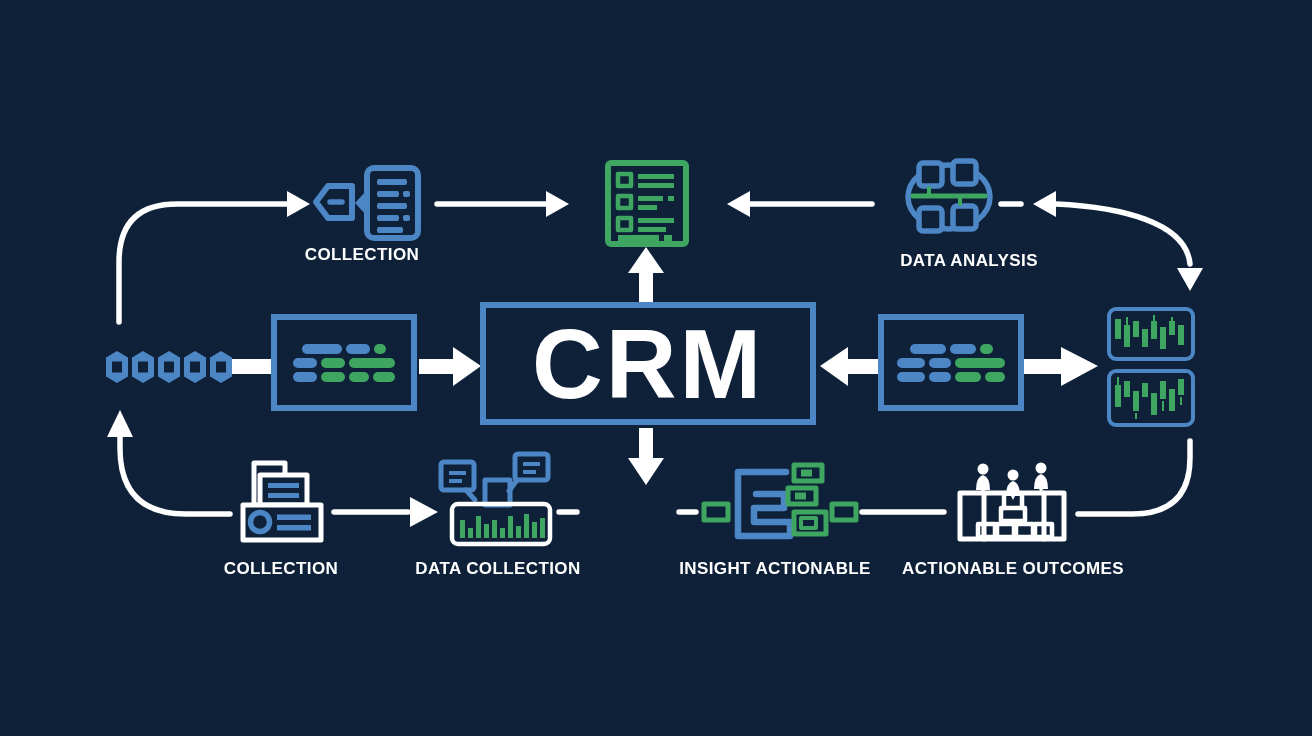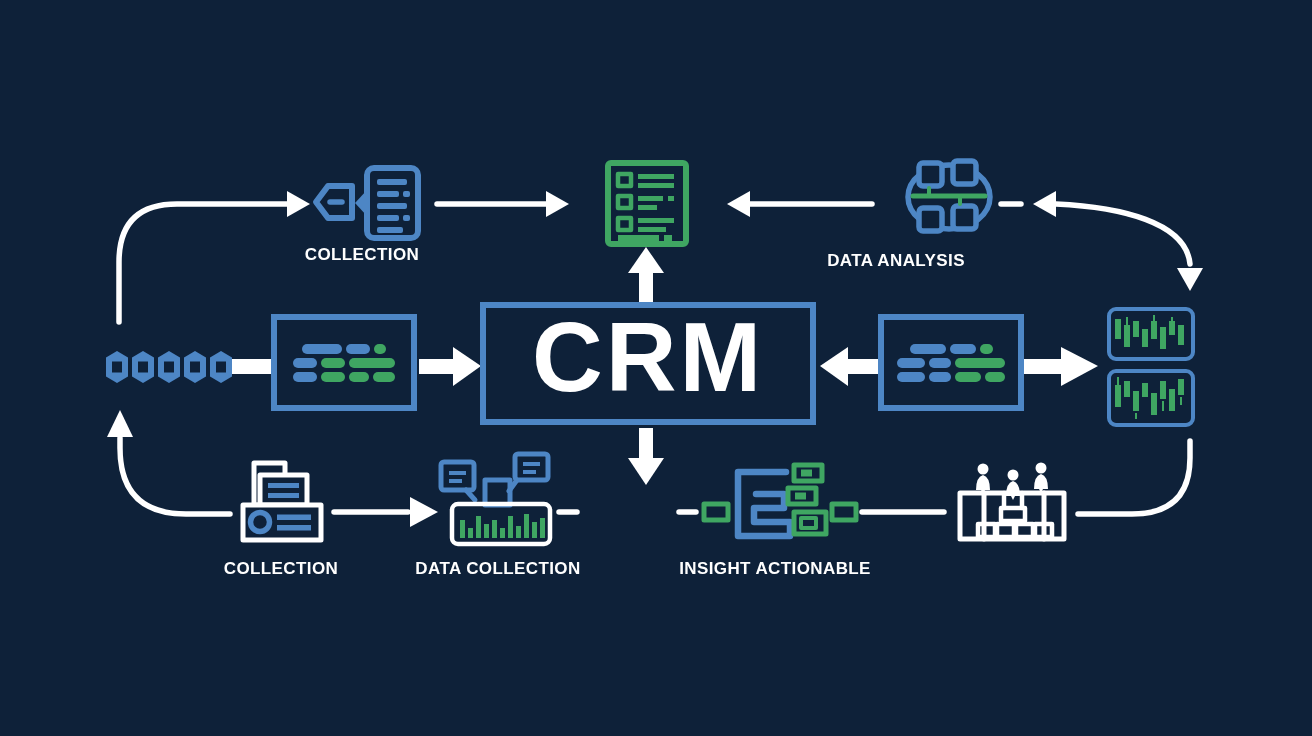--- a/index.html
+++ b/index.html
@@ -30,21 +30,21 @@
   .sbf{stroke:var(--blue);fill:var(--background);stroke-linejoin:round;}
   .swf{stroke:var(--white);fill:var(--background);stroke-linejoin:round;}
   .fb{fill:var(--blue);stroke:none;}
   .fg{fill:var(--green);stroke:none;}
   .fw{fill:var(--white);stroke:none;}
   .fbg{fill:var(--background);stroke:none;}
   
   .crm-box{
     position:absolute;left:480px;top:302px;width:336px;height:123px;
     border:6px solid var(--blue);box-sizing:border-box;
-    display:flex;align-items:flex-start;justify-content:center;
+    display:flex;align-items:center;justify-content:center;
   }
   .crm-box span{
     color:var(--white);font-weight:bold;font-size:98px;letter-spacing:3px;line-height:1;
   }
   
   .rec-box{
     position:absolute;width:146px;height:97px;border:6px solid var(--blue);
     box-sizing:border-box;display:flex;flex-direction:column;
     justify-content:center;align-items:center;gap:4px;
   }
@@ -163,21 +163,21 @@
   <svg class="abs" style="left:902px;top:158px" width="94" height="78" viewBox="0 0 94 78">
     <ellipse class="sb" stroke-width="5.5" cx="47" cy="39" rx="41" ry="32"></ellipse>
     <rect class="sbf" stroke-width="5.5" x="17" y="5" width="23" height="23" rx="4"></rect>
     <rect class="sbf" stroke-width="5.5" x="51" y="3" width="23" height="23" rx="4"></rect>
     <rect class="sbf" stroke-width="5.5" x="17" y="50" width="23" height="23" rx="4"></rect>
     <rect class="sbf" stroke-width="5.5" x="51" y="48" width="23" height="23" rx="4"></rect>
     <path class="sg" stroke-width="5" d="M 11 38 L 83 38"></path>
     <path class="sg" stroke-width="4" d="M 27 38 L 27 30"></path>
     <path class="sg" stroke-width="4" d="M 58 38 L 58 46"></path>
   </svg>
-  <div class="label" style="left:896px;top:251px">DATA ANALYSIS</div>
+  <div class="label" style="left:969px;top:251px">DATA ANALYSIS</div>
 
   <svg class="abs" style="left:106px;top:349px" width="126" height="36" viewBox="0 0 126 36">
     <g transform="translate(0,2)">
       <path class="fb" d="M 11 0 L 22 6.5 L 22 25.5 L 11 32 L 0 25.5 L 0 6.5 Z"></path>
       <rect class="fbg" x="6" y="10.5" width="10" height="11"></rect>
     </g>
     <g transform="translate(26,2)">
       <path class="fb" d="M 11 0 L 22 6.5 L 22 25.5 L 11 32 L 0 25.5 L 0 6.5 Z"></path>
       <rect class="fbg" x="6" y="10.5" width="10" height="11"></rect>
     </g>
@@ -330,14 +330,15 @@
     <line class="swt" stroke-width="5" x1="28" y1="35" x2="28" y2="81"></line>
     <line class="swt" stroke-width="5" x1="88" y1="35" x2="88" y2="81"></line>
     <line class="swt" stroke-width="4.5" x1="48" y1="35" x2="48" y2="50"></line>
     <line class="swt" stroke-width="4.5" x1="66" y1="35" x2="66" y2="50"></line>
     <rect class="swt" stroke-width="4.5" x="45" y="50" width="24" height="13"></rect>
     <rect class="swt" stroke-width="4.5" x="22" y="66" width="17" height="13"></rect>
     <rect class="swt" stroke-width="4.5" x="41" y="66" width="17" height="13"></rect>
     <rect class="swt" stroke-width="4.5" x="60" y="66" width="17" height="13"></rect>
     <rect class="swt" stroke-width="4.5" x="79" y="66" width="17" height="13"></rect>
   </svg>
+  <div class="label" style="left:1013px;top:559px">ACTIONABLE OUTCOMES</div>
 
 </div>
 
 </body></html>

